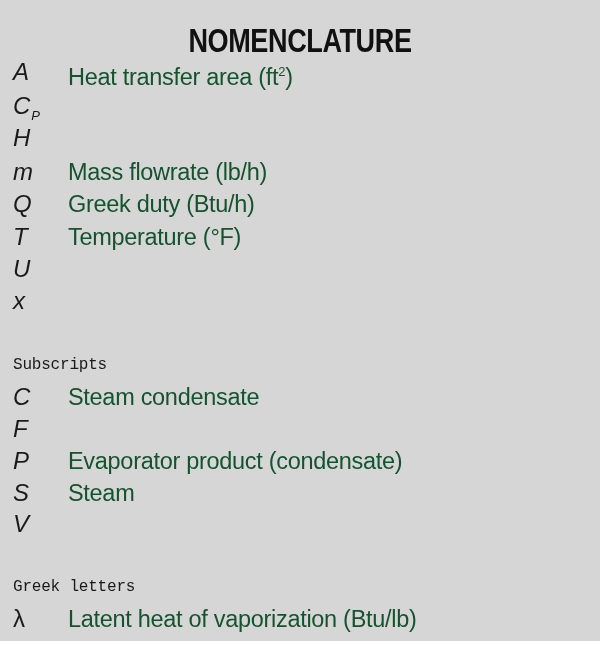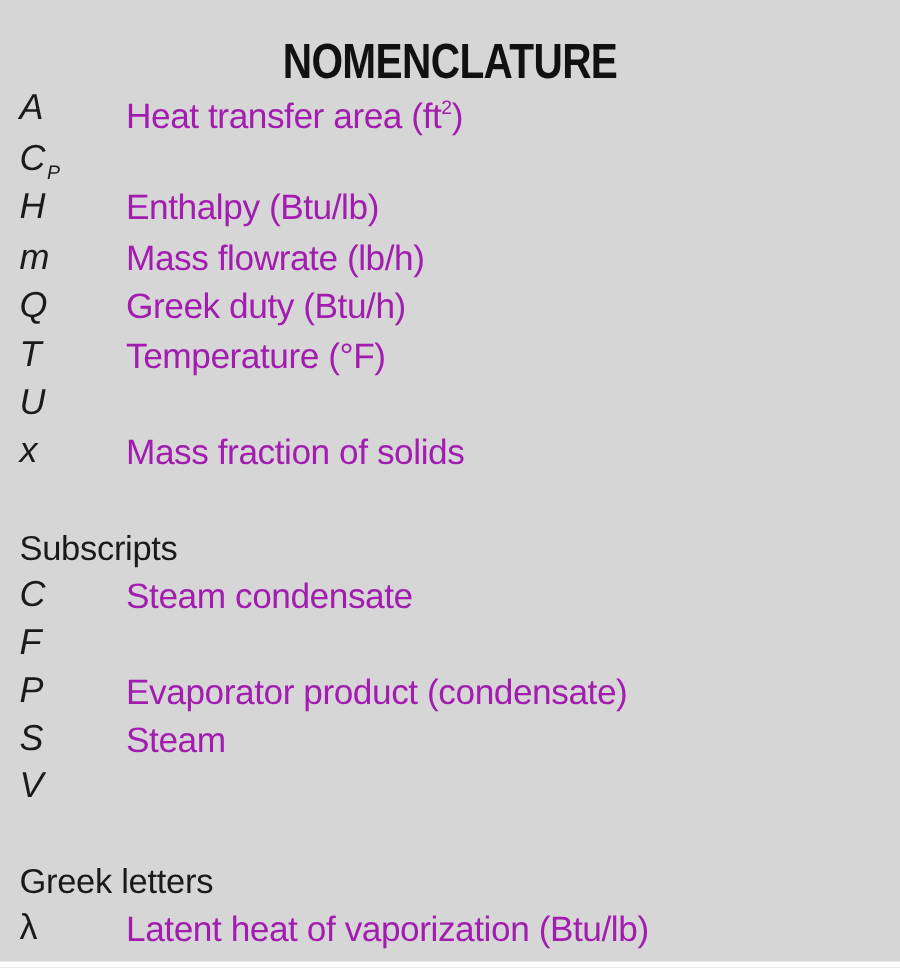--- a/index.html
+++ b/index.html
@@ -44,72 +44,71 @@
     color: #1a1a1a;
   }
   .sym sub {
     font-size: 13px;
     vertical-align: -6px;
     margin-left: 1px;
   }
   .sym.upright { font-style: normal; }
   .desc {
     position: absolute;
-    left: 84px;
+    left: 68px;
     font-size: 23.5px;
     line-height: 32px;
     letter-spacing: -0.3px;
     white-space: nowrap;
-    color: #a21caf;
+    color: #14532d;
   }
   .desc sup { font-size: 13px; vertical-align: 9px; }
   .section {
     position: absolute;
     left: 13px;
-    font-size: 23px;
+    font-size: 16px;
     line-height: 32px;
     color: #1a1a1a;
     letter-spacing: -0.2px;
+    font-family: Liberation Mono, monospace;
   }
 </style>
 </head>
 <body>
 
 <div class="panel">
   <div class="title">NOMENCLATURE</div>
 
   <div class="row" style="top:56px">
     <span class="sym">A</span>
     <span class="desc"><span>Heat transfer area (ft</span><sup>2</sup><span>)</span></span>
   </div>
   <div class="row" style="top:90px">
     <span class="sym"><span>C</span><sub>P</sub></span>
   </div>
   <div class="row" style="top:122px">
     <span class="sym">H</span>
-    <span class="desc">Enthalpy (Btu/lb)</span>
   </div>
   <div class="row" style="top:156px">
     <span class="sym">m</span>
     <span class="desc">Mass flowrate (lb/h)</span>
   </div>
   <div class="row" style="top:188px">
     <span class="sym">Q</span>
     <span class="desc">Greek duty (Btu/h)</span>
   </div>
   <div class="row" style="top:221px">
     <span class="sym">T</span>
     <span class="desc">Temperature (°F)</span>
   </div>
   <div class="row" style="top:253px">
     <span class="sym">U</span>
   </div>
   <div class="row" style="top:285px">
     <span class="sym">x</span>
-    <span class="desc">Mass fraction of solids</span>
   </div>
 
   <div class="section" style="top:349px">Subscripts</div>
   <div class="row" style="top:381px">
     <span class="sym">C</span>
     <span class="desc">Steam condensate</span>
   </div>
   <div class="row" style="top:413px">
     <span class="sym">F</span>
   </div>

